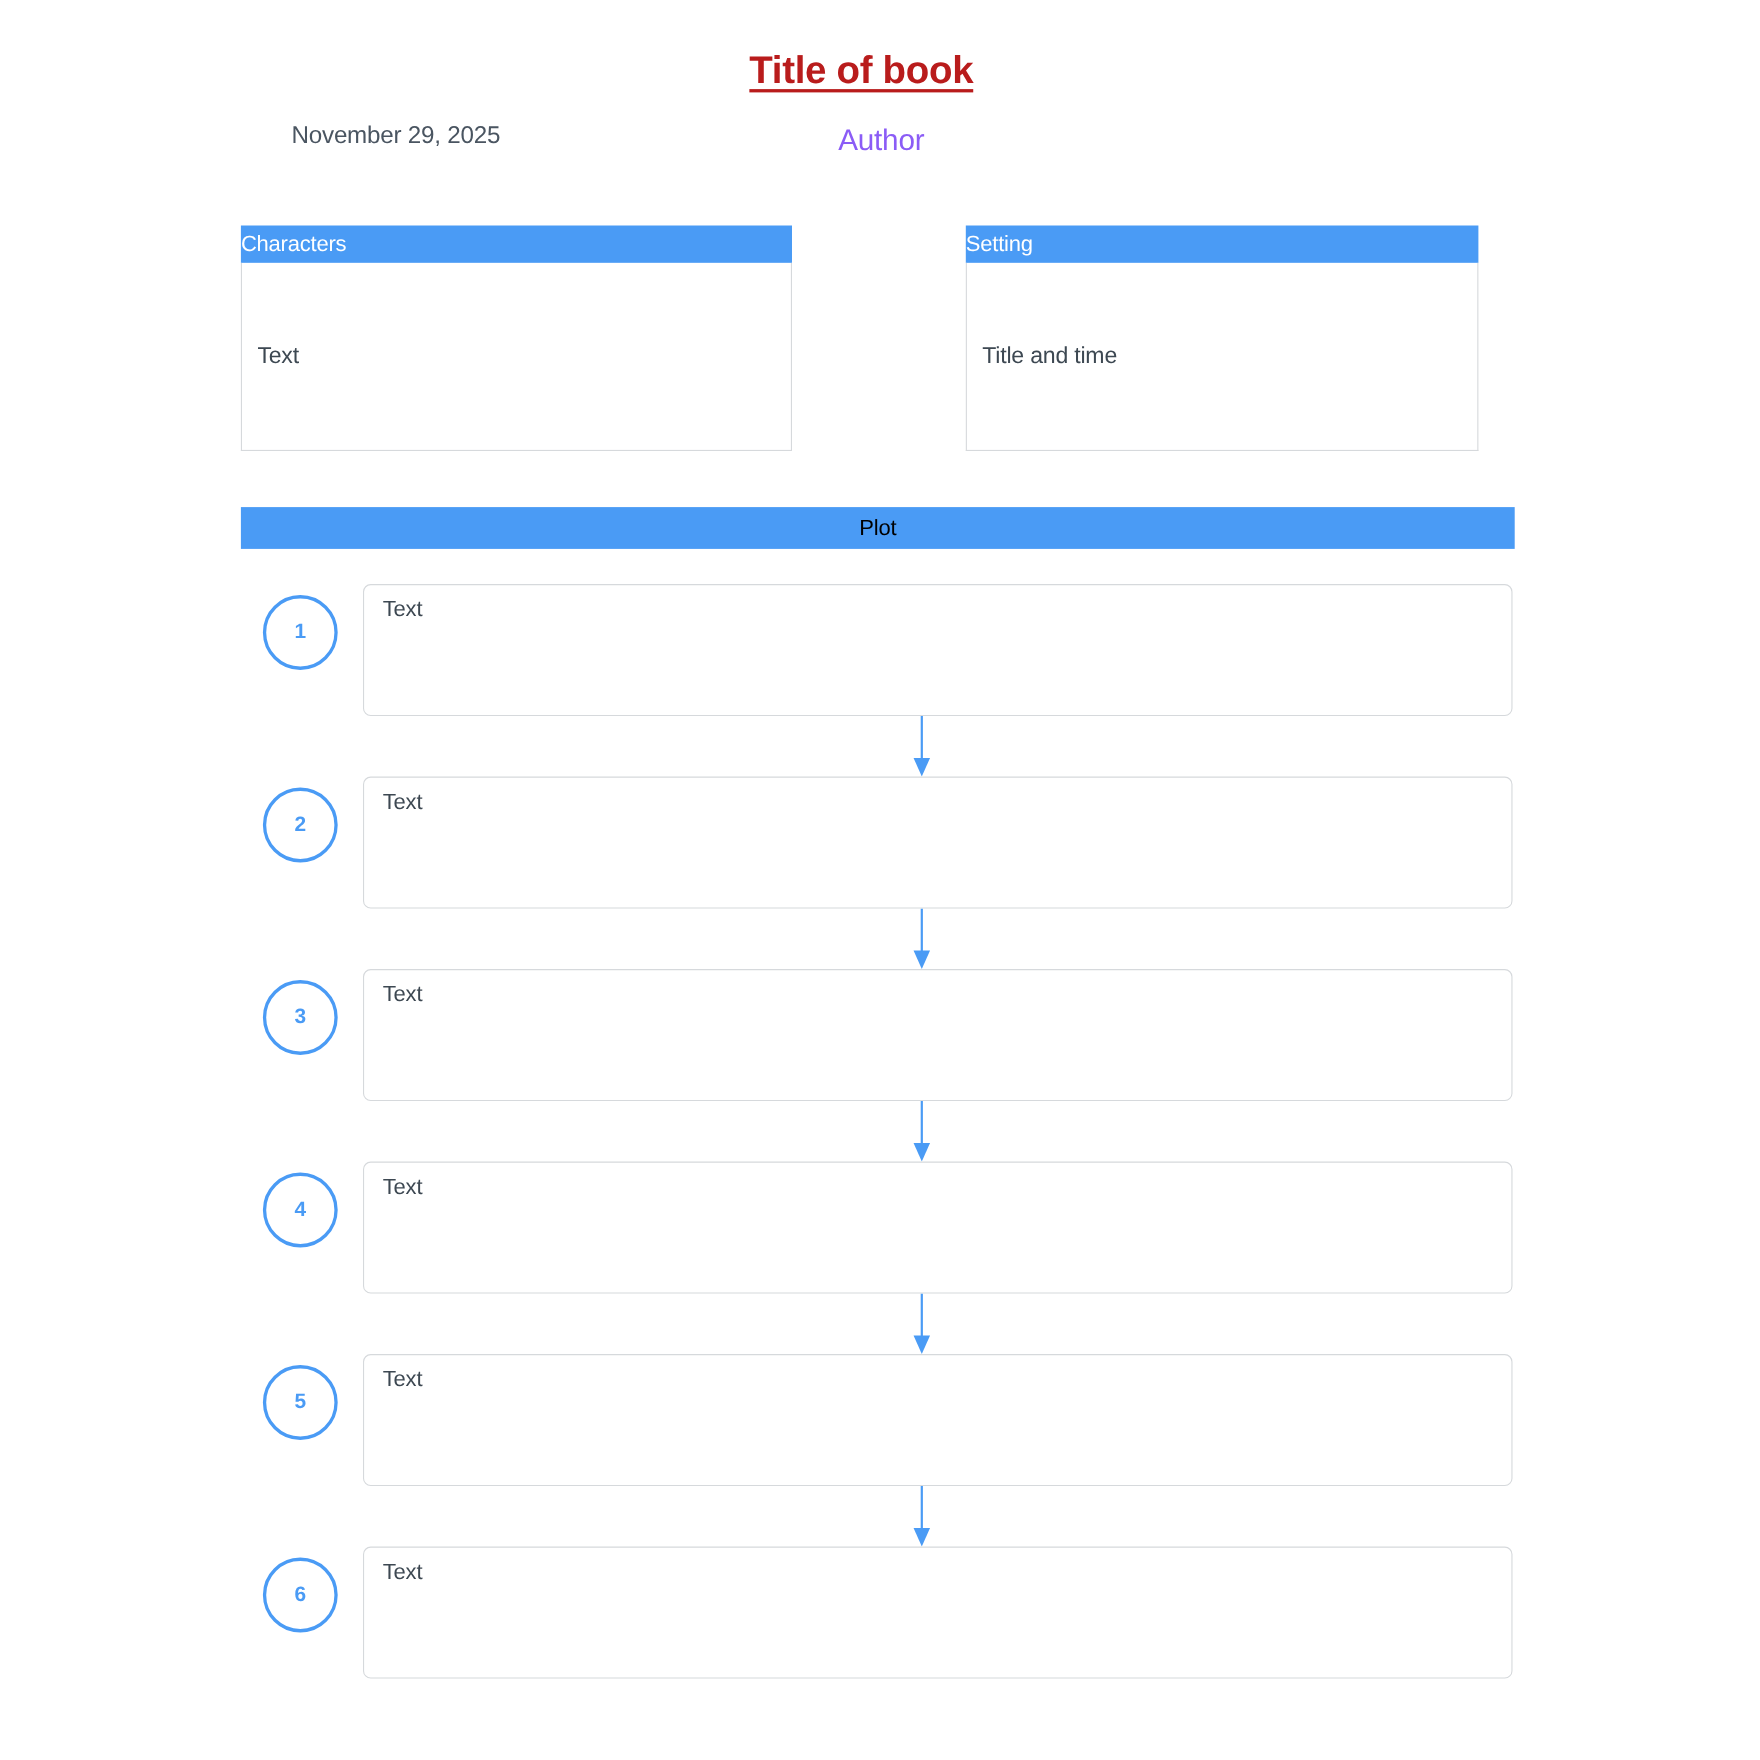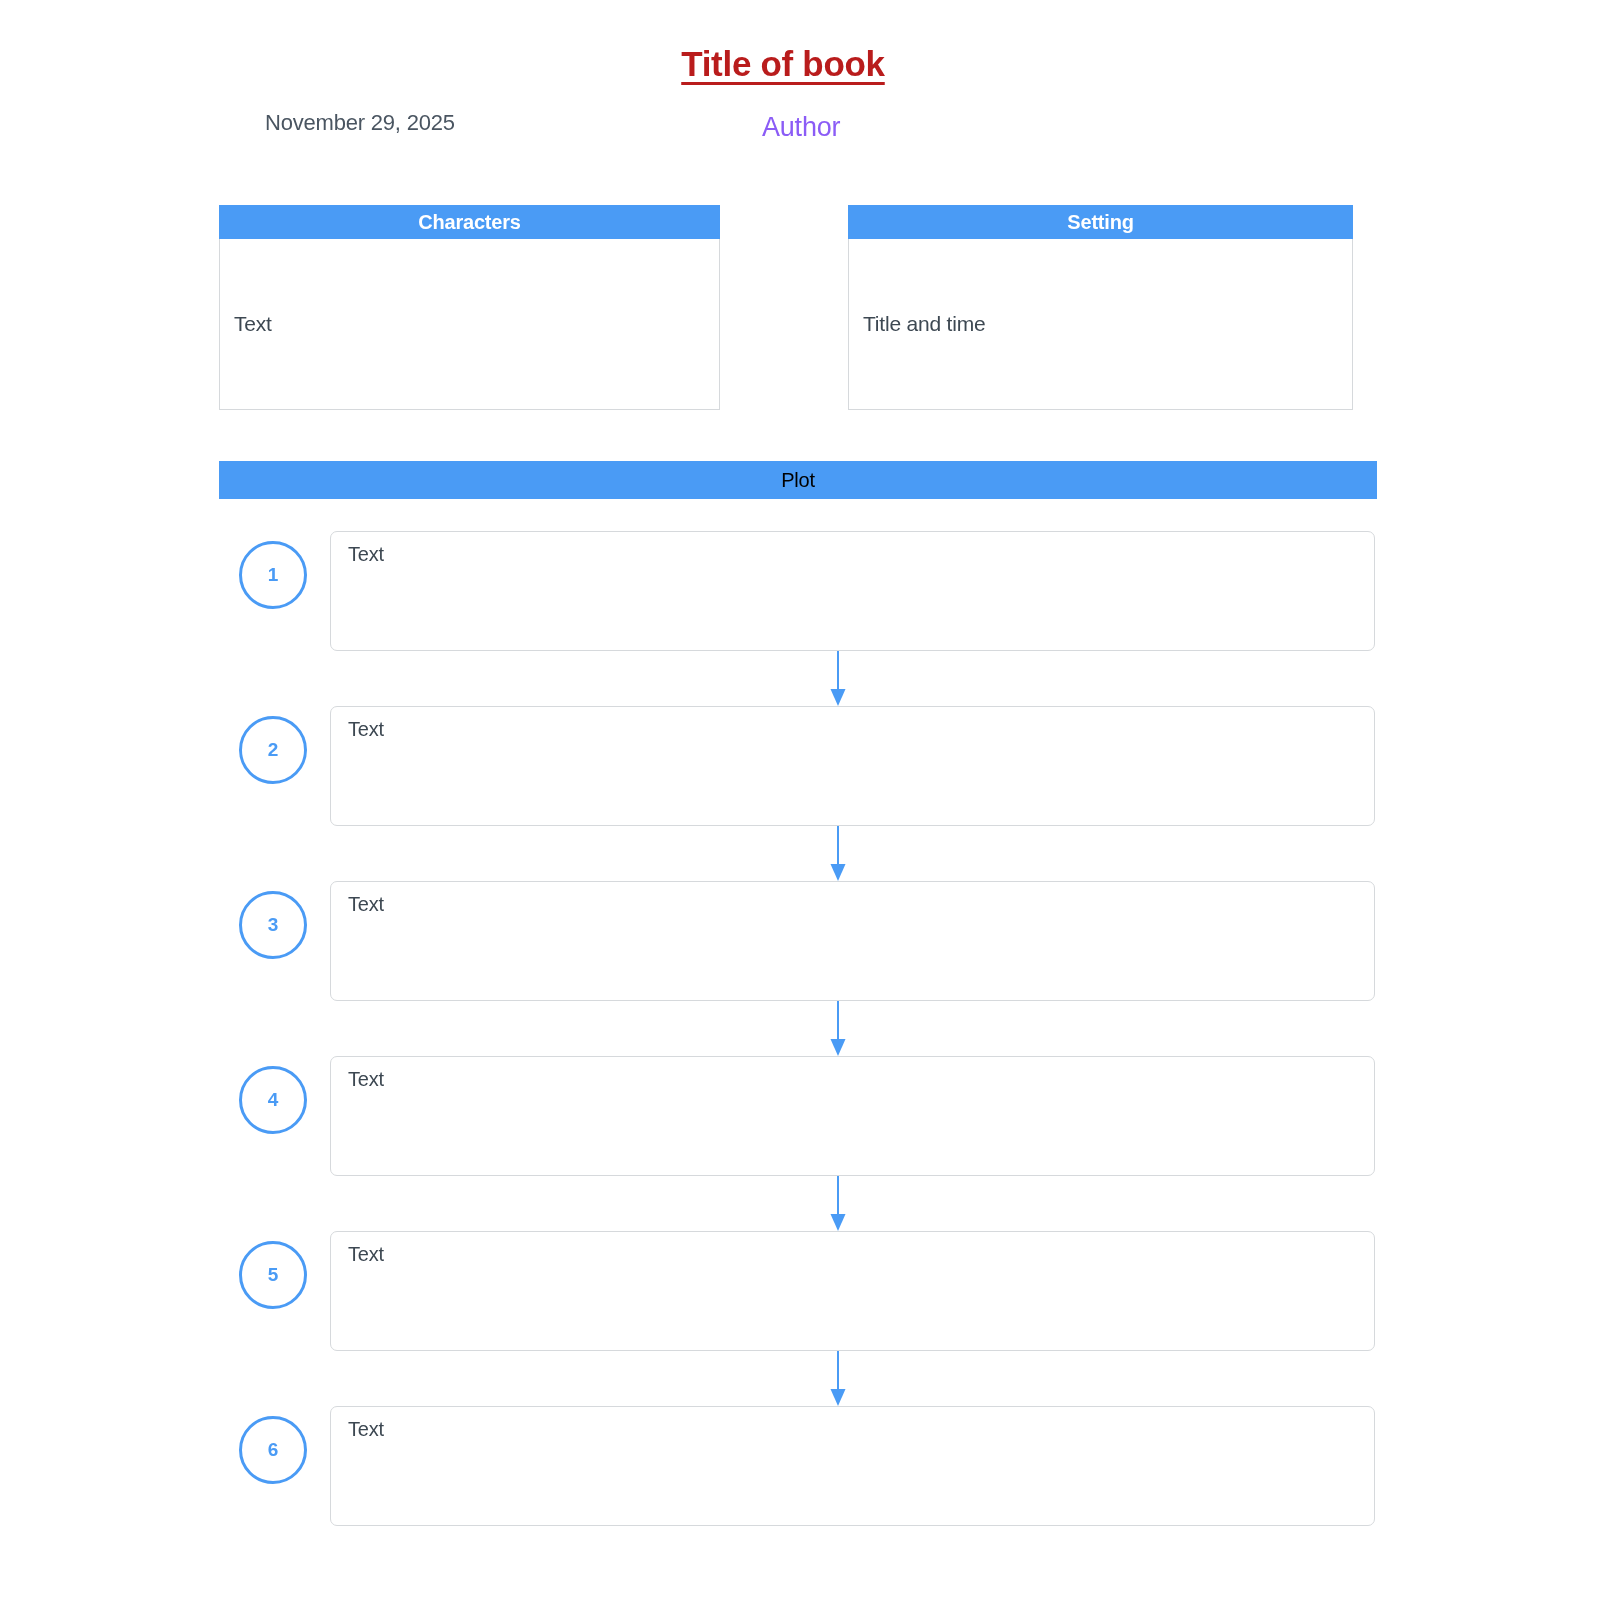--- a/index.html
+++ b/index.html
@@ -55,46 +55,45 @@
 
   
   .panel {
     position: absolute;
     box-sizing: border-box;
   }
   .panel-header {
     background: #4a9bf5;
     color: #ffffff;
     font-size: 20px;
-    text-align: center;
+    text-align: left;
     line-height: 34px;
     height: 34px;
     letter-spacing: -0.2px;
-    font-weight: bold;
   }
   .panel-body {
     box-sizing: border-box;
     background: #ffffff;
     border: 1px solid #d6d9dc;
     border-top: none;
     height: 171px;
     position: relative;
   }
   .panel-body .panel-text {
     position: absolute;
     left: 14px;
     top: 50%;
     transform: translateY(-50%);
     font-size: 21px;
     color: #3d4852;
     letter-spacing: -0.2px;
   }
 
   #panel-characters { left: 219px; top: 205px; width: 501px; }
-  #panel-setting    { left: 848px; top: 205px; width: 505px; }
+  #panel-setting    { left: 878px; top: 205px; width: 466px; }
 
   
   #plot-header {
     position: absolute;
     left: 219px;
     top: 461px;
     width: 1158px;
     height: 38px;
     background: #4a9bf5;
     color: #000000;

